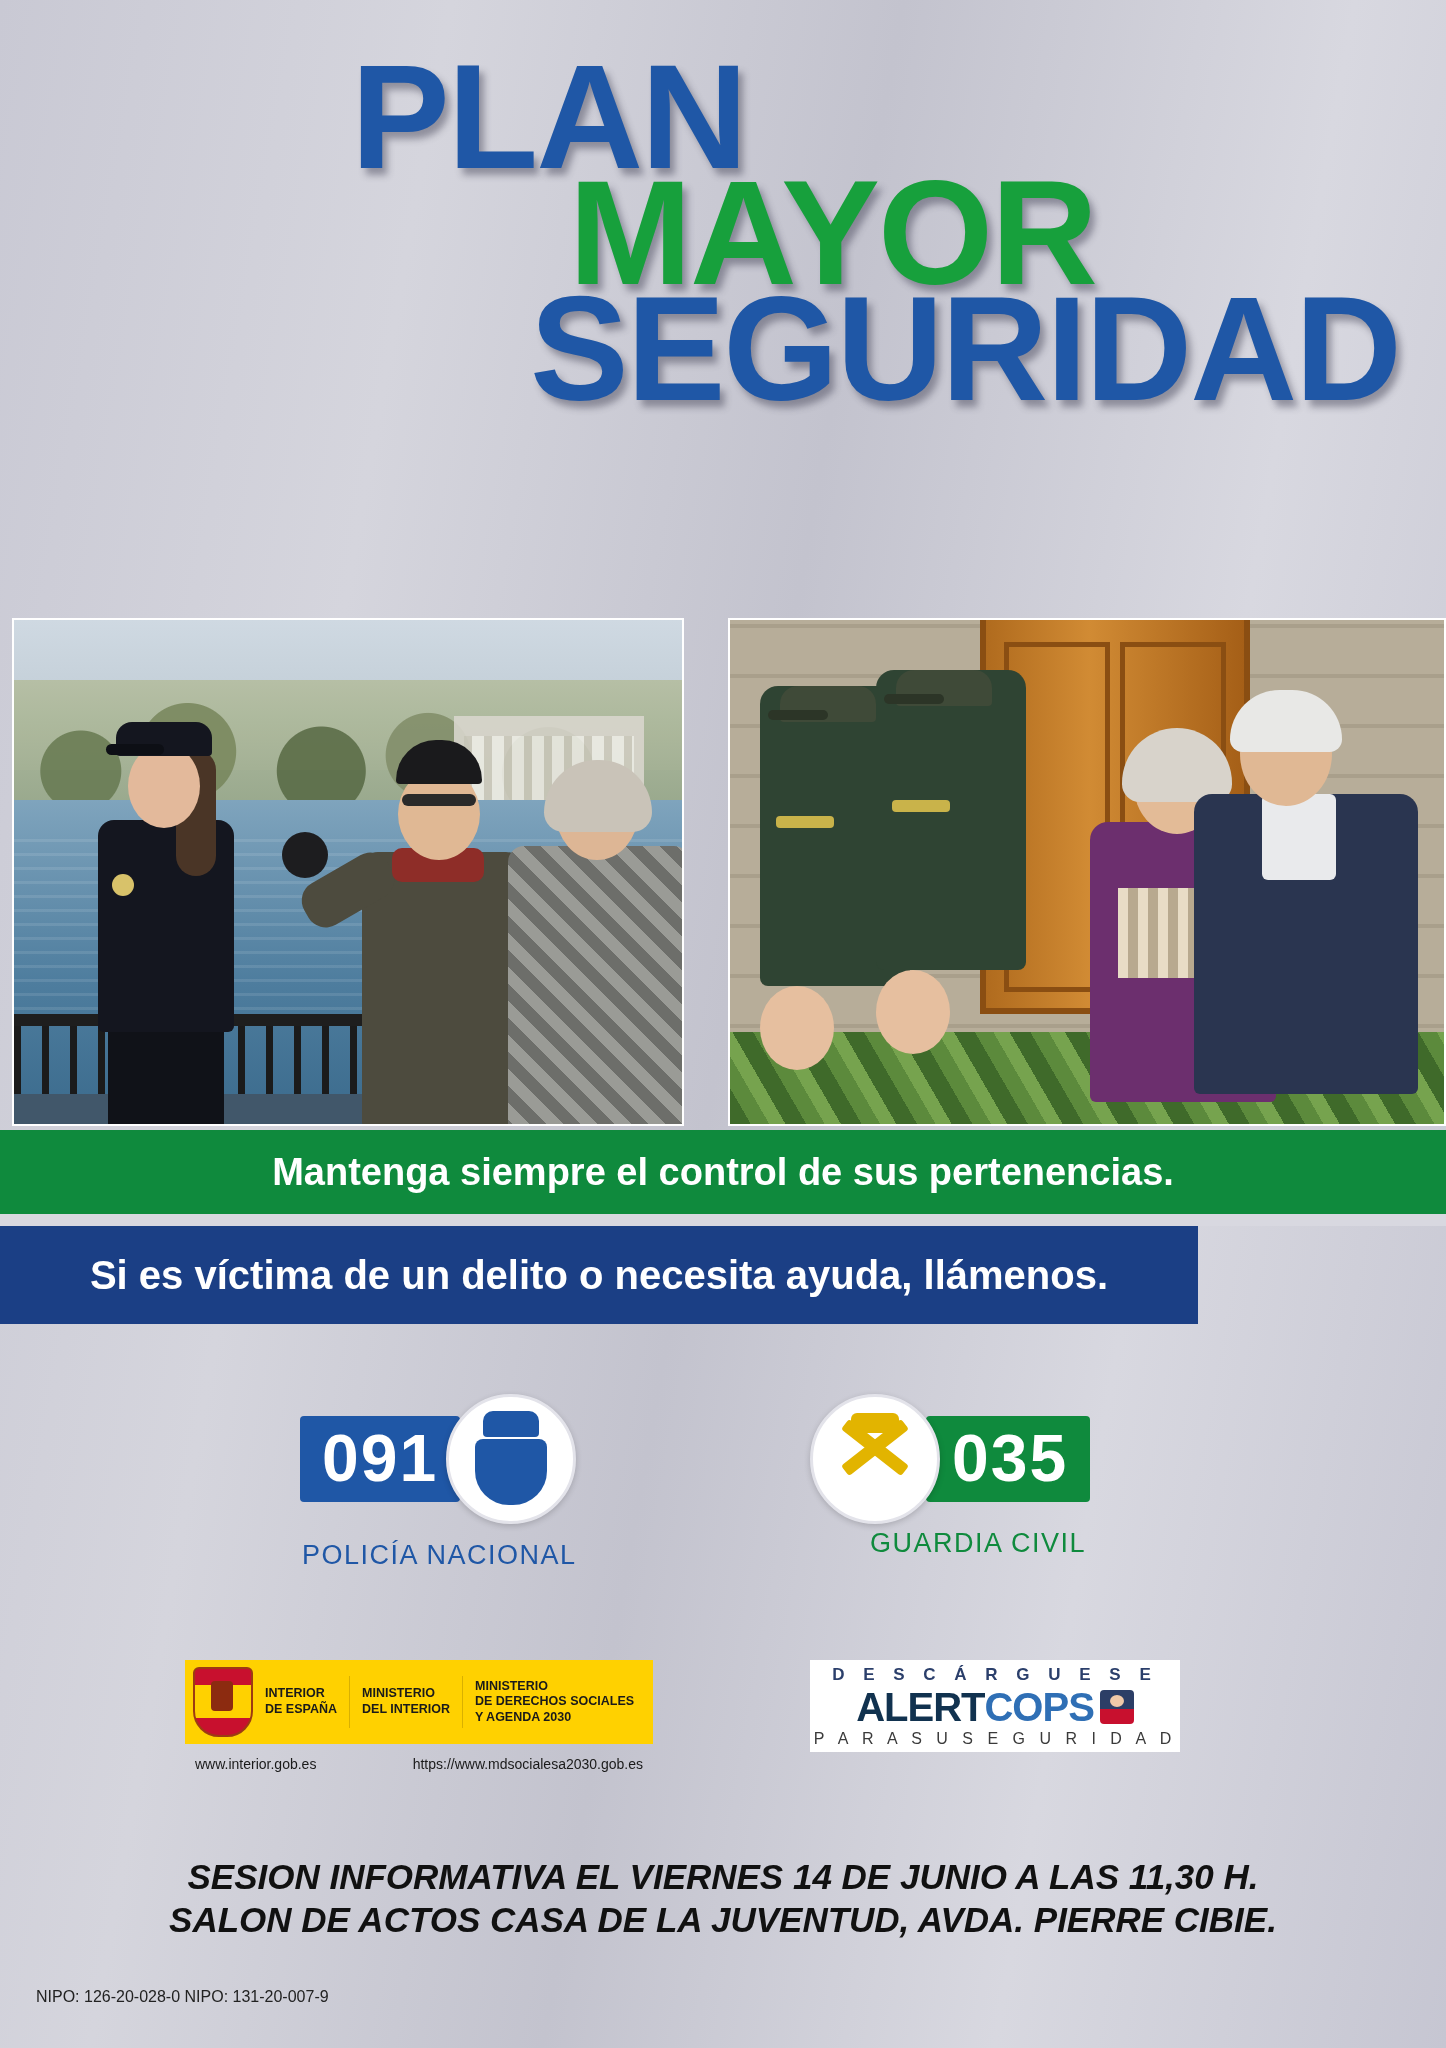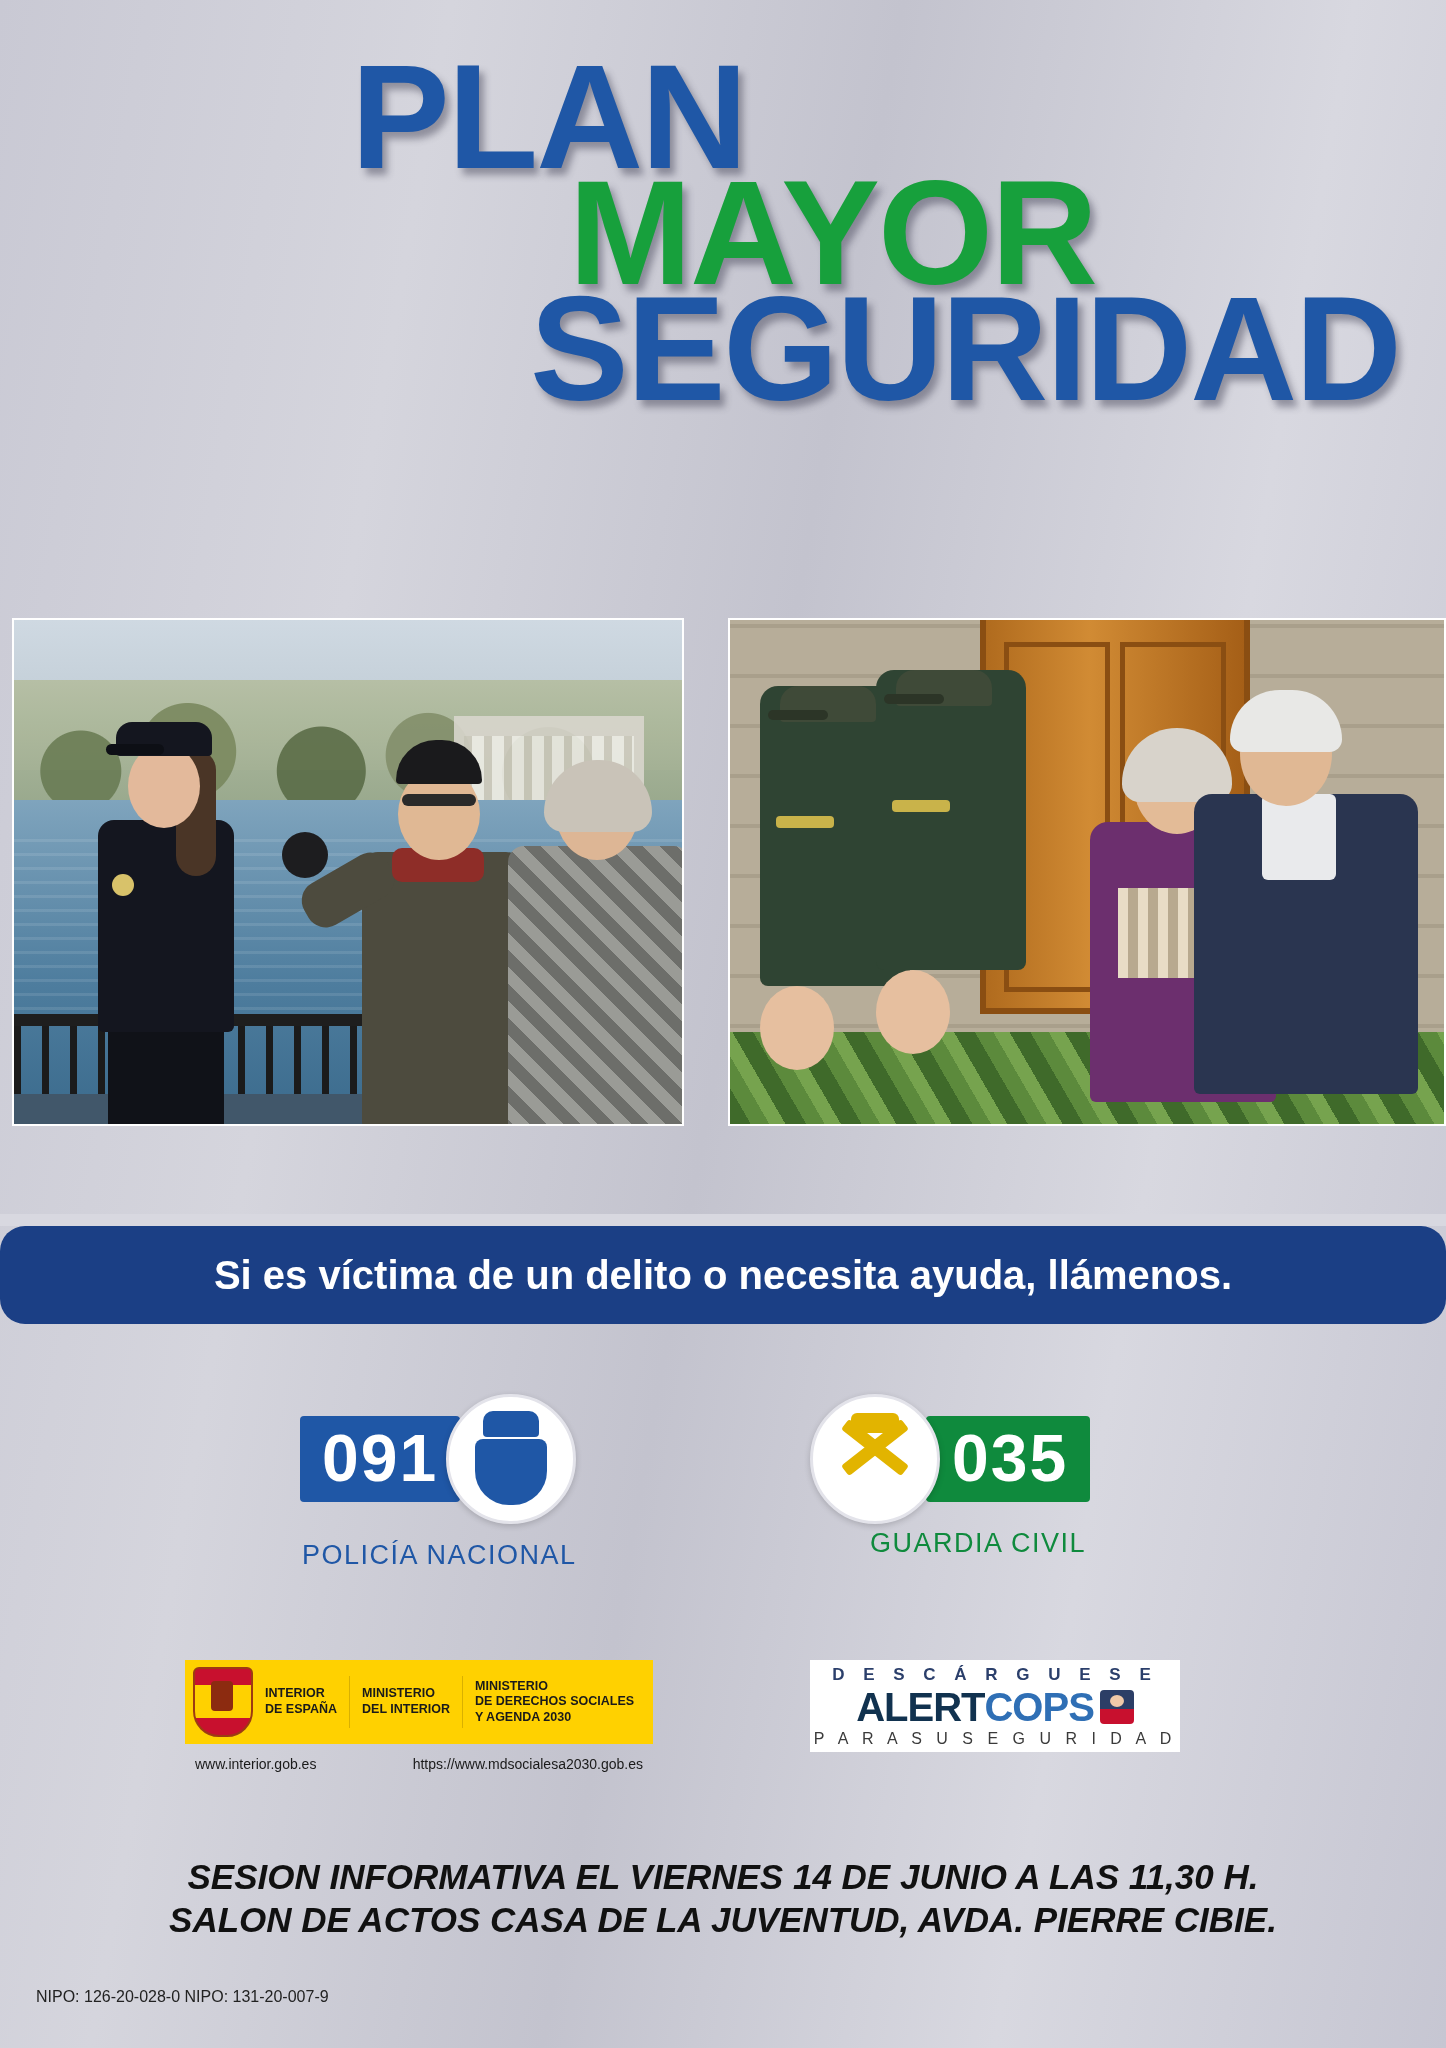--- a/index.html
+++ b/index.html
@@ -191,27 +191,26 @@
     left: 0;
     top: 1214px;
     width: 1446px;
     height: 12px;
     background: #d8d8e0;
   }
   .bar-blue {
     position: absolute;
     left: 0;
     top: 1226px;
-    width: 1446px;
+    width: 1198px;
     height: 98px;
     background: #1b3f85;
     display: flex;
     align-items: center;
     justify-content: center;
-    border-radius: 25px;
   }
   .bar-blue span {
     color: #ffffff;
     font-size: 40px;
     font-weight: bold;
   }
 
   
   .logos {
     position: absolute;
@@ -547,20 +546,23 @@
 
       <div class="rp-man">
         <div class="body"></div>
         <div class="shirt"></div>
         <div class="head"></div>
         <div class="hair"></div>
       </div>
     </div>
   </div>
 
+  <div class="bar-green">
+    <span>Mantenga siempre el control de sus pertenencias.</span>
+  </div>
   <div class="bar-sep"></div>
   <div class="bar-blue">
     <span>Si es víctima de un delito o necesita ayuda, llámenos.</span>
   </div>
 
   <div class="logos">
 
     <div class="logo-091">
       <div class="num-box">
         <div class="num-091">091</div>

